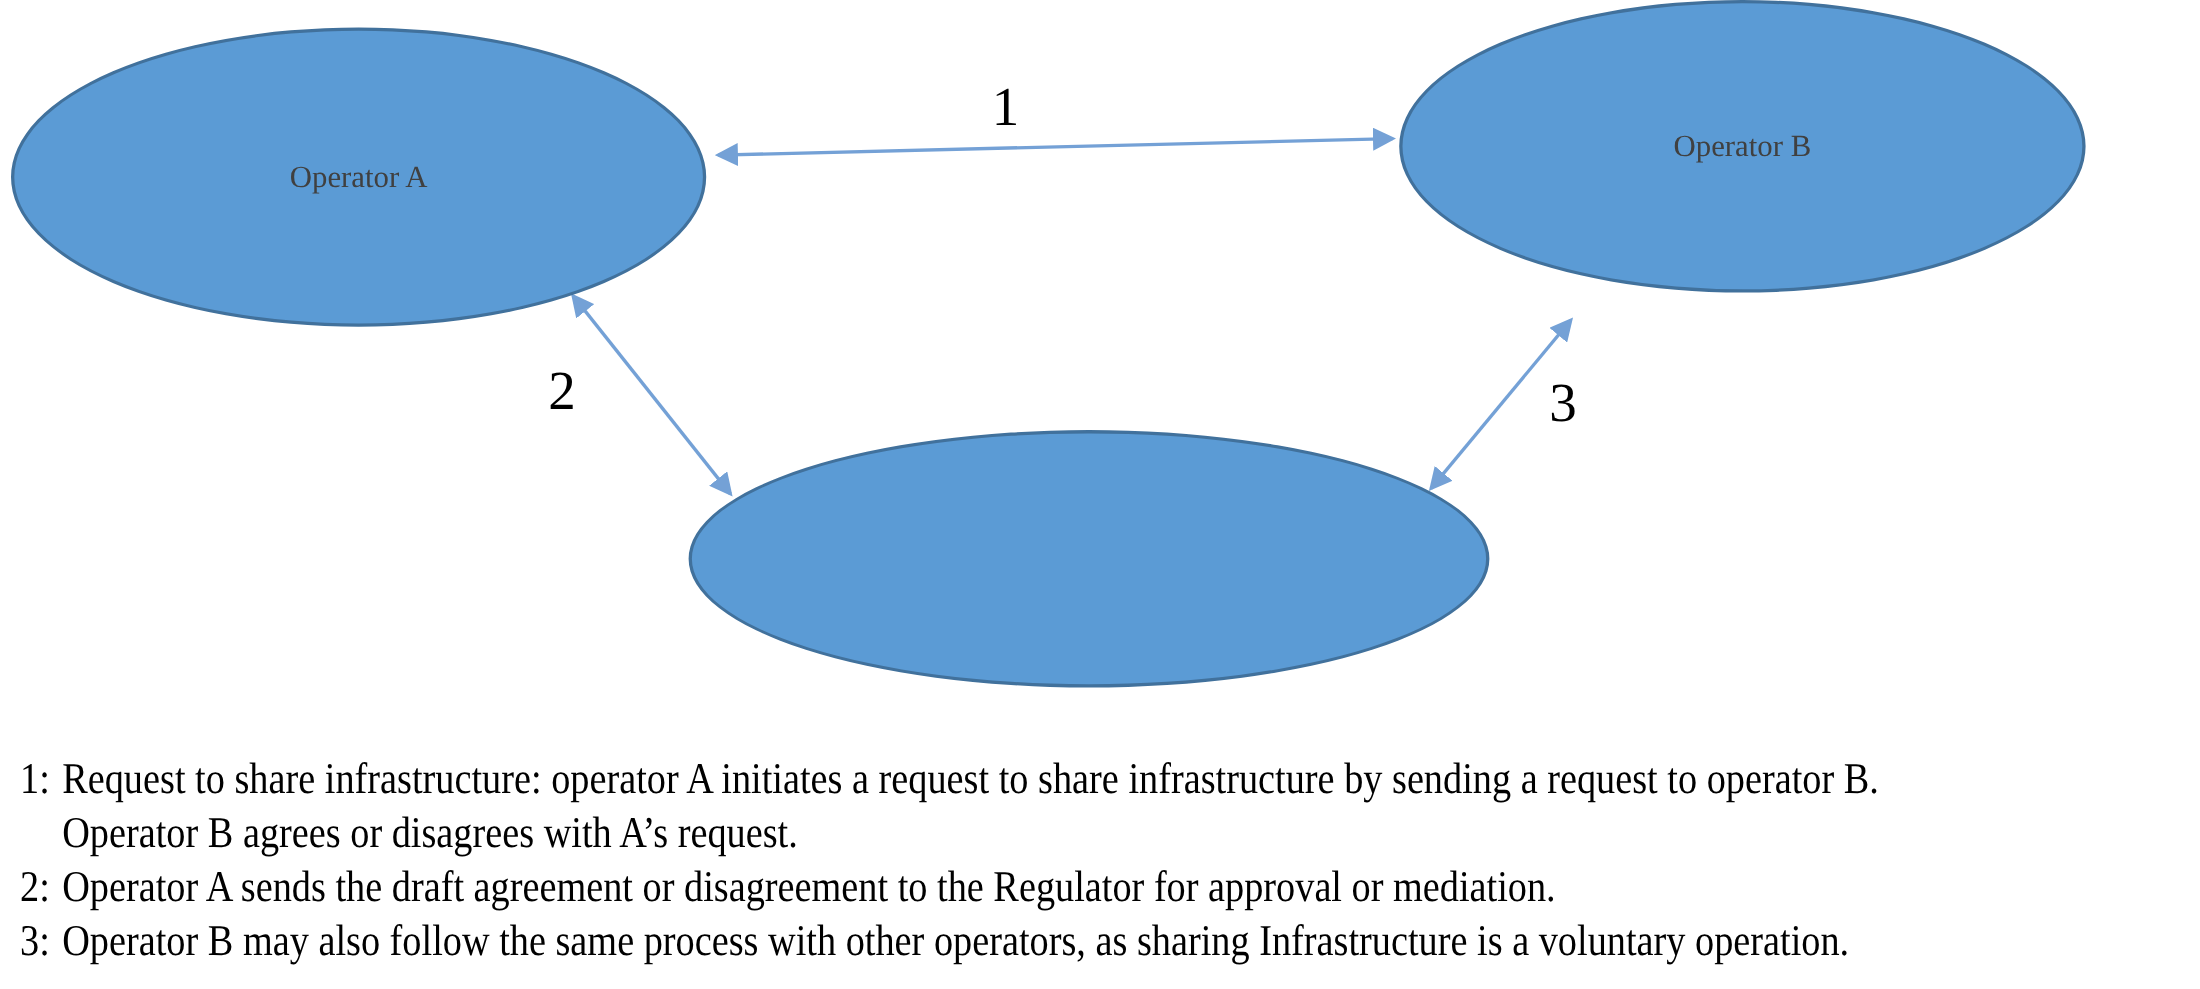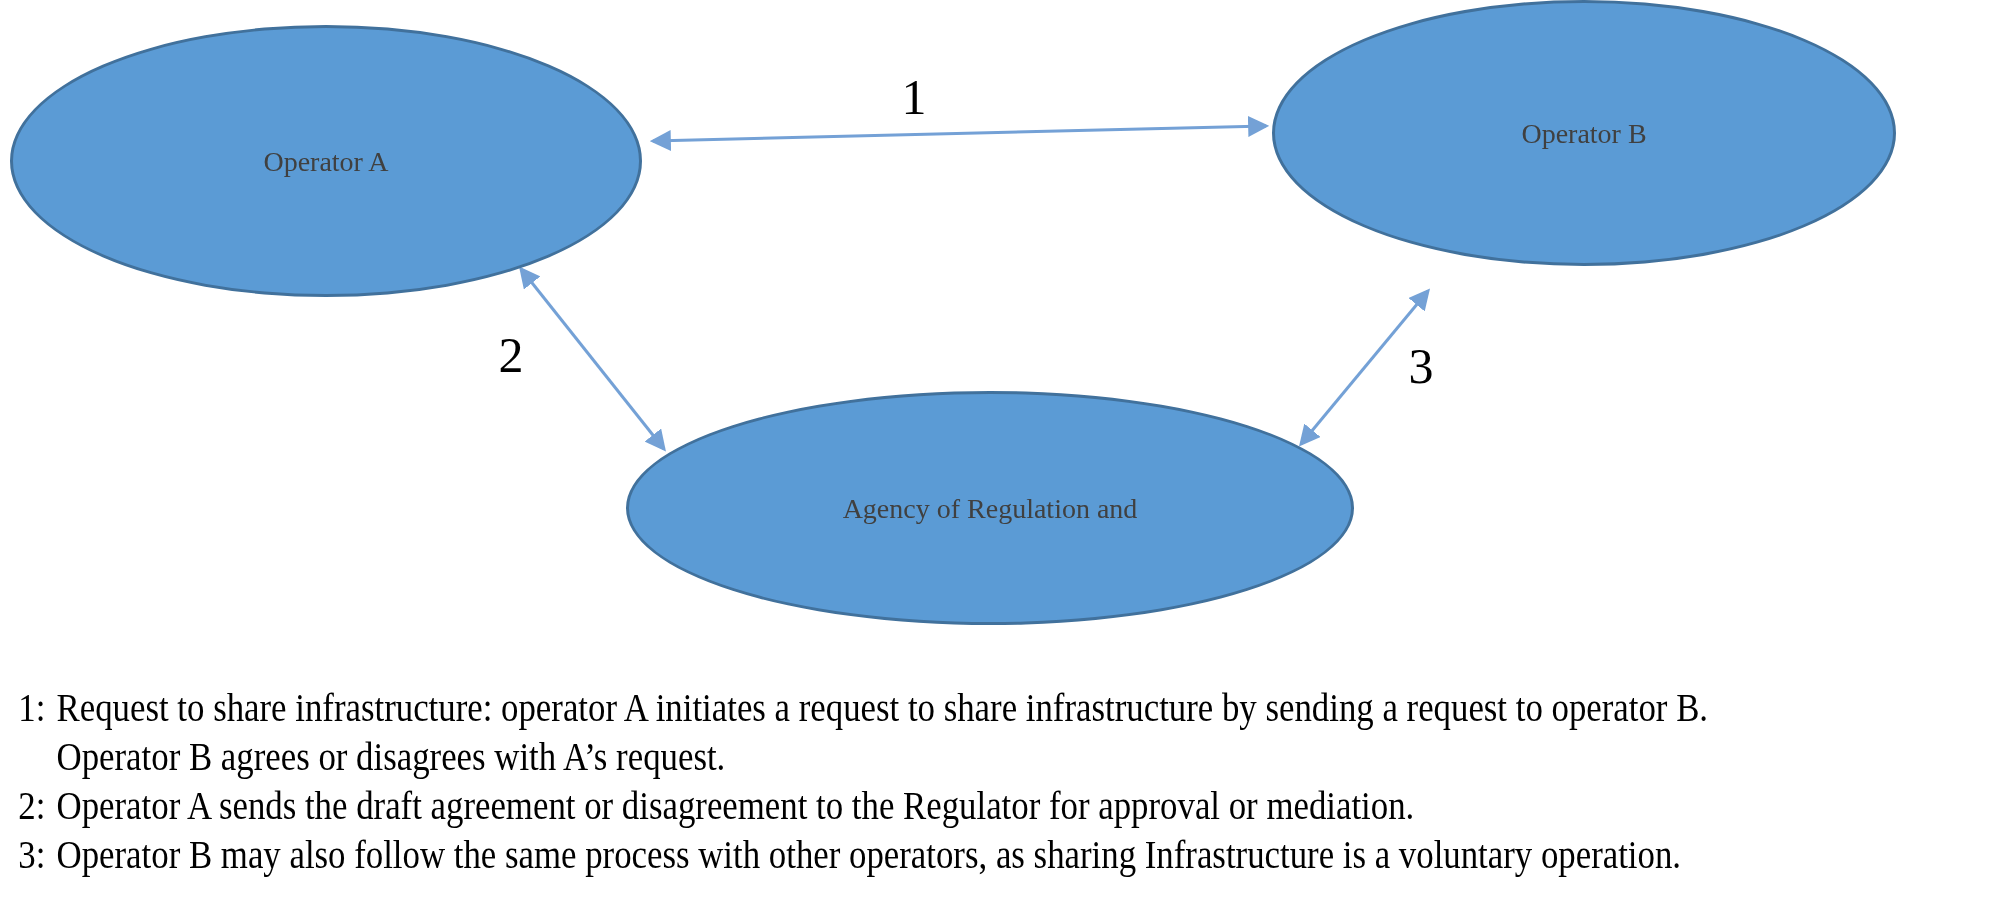--- a/index.html
+++ b/index.html
@@ -91,21 +91,21 @@
   <div class="node node-operator-a">
     <span class="node-label">Operator A</span>
   </div>
 
   <div class="node node-operator-b">
     <span class="node-label">Operator B</span>
   </div>
 
   <div class="node node-agency">
     <span class="node-label">
-      <span>Agency of Regulation and</span><br>
+      <br>
     </span>
   </div>
 
   <div class="edge-label edge-label-1">1</div>
   <div class="edge-label edge-label-2">2</div>
   <div class="edge-label edge-label-3">3</div>
 
   <div class="notes">
     <div class="note">
       <span class="note-num">1:</span>

